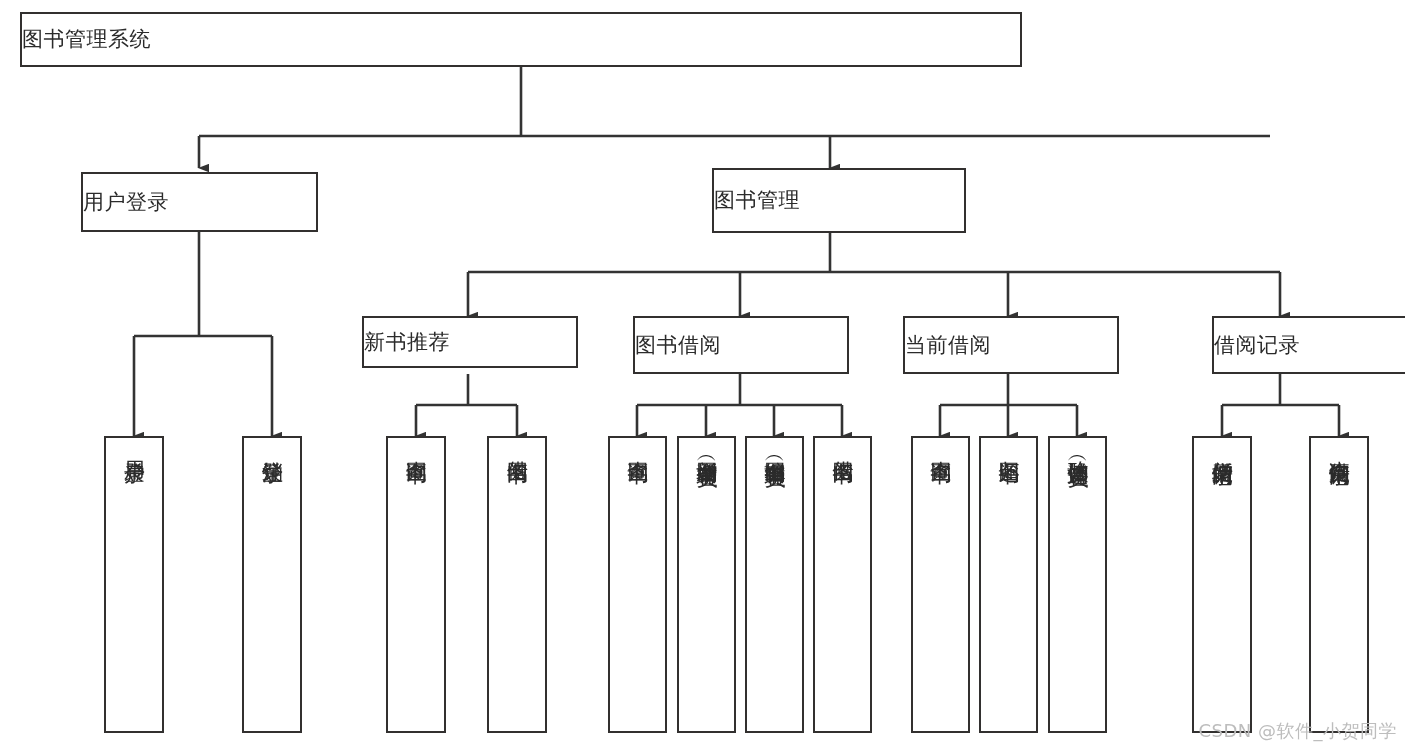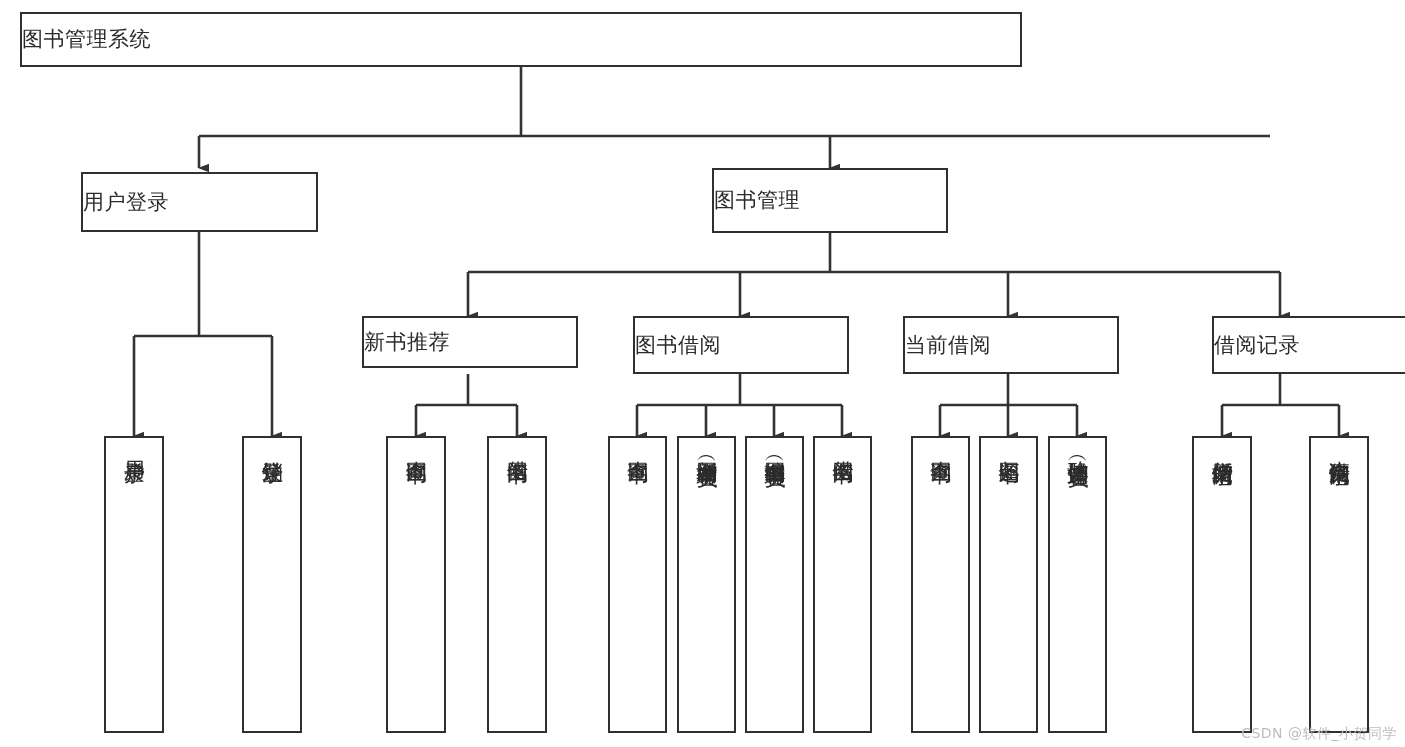--- a/index.html
+++ b/index.html
@@ -55,21 +55,21 @@
   .node.leaf {
     align-items: flex-start;
     justify-content: center;
     padding-top: 6px;
   }
   #watermark {
     position: absolute;
     right: 8px;
     bottom: 4px;
     color: #bdbdbd;
-    font-size: 14px;
+    font-size: 18px;
     letter-spacing: 0.5px;
     white-space: nowrap;
     z-index: 5;
   }
 </style>
 </head>
 <body>
 
 <div id="diagram-root">
 
@@ -126,21 +126,21 @@
   </svg>
 
   <div class="node root" style="left:20px; top:12px; width:1002px; height:55px;">
     <span class="node-label">图书管理系统</span>
   </div>
 
   <div class="node" style="left:81px; top:172px; width:237px; height:60px;">
     <span class="node-label">用户登录</span>
   </div>
 
-  <div class="node" style="left:712px; top:168px; width:236px; height:65px;">
+  <div class="node" style="left:712px; top:168px; width:254px; height:65px;">
     <span class="node-label">图书管理</span>
   </div>
 
   <div class="node" style="left:362px; top:316px; width:216px; height:52px;">
     <span class="node-label">新书推荐</span>
   </div>
 
   <div class="node" style="left:903px; top:316px; width:216px; height:58px;">
     <span class="node-label">当前借阅</span>
   </div>

